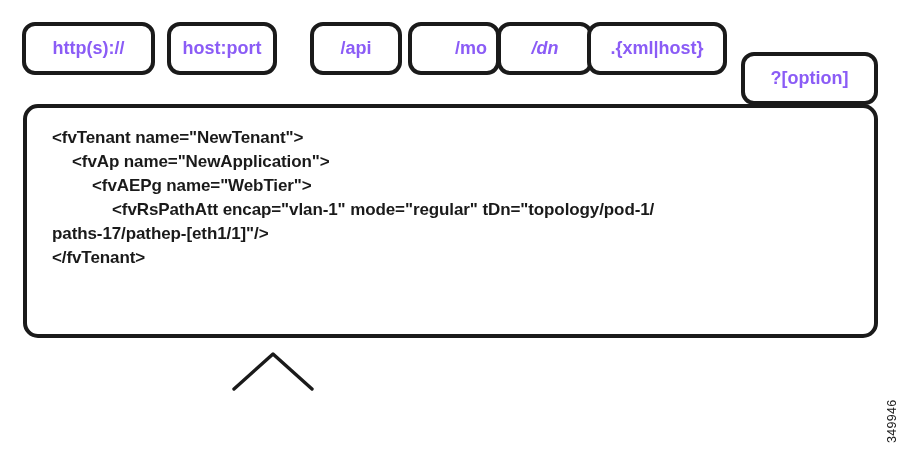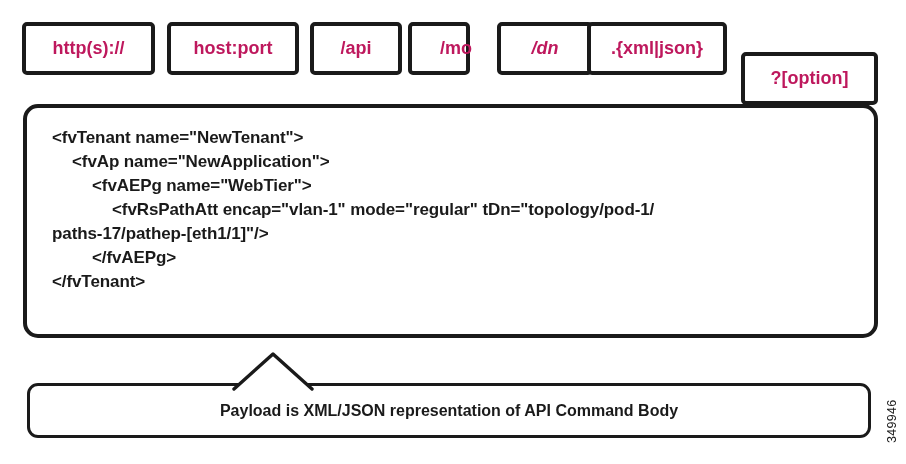--- a/index.html
+++ b/index.html
@@ -15,35 +15,35 @@
     background: #ffffff;
     overflow: hidden;
   }
   
   .seg-box {
     position: absolute;
     top: 22px;
     height: 53px;
     box-sizing: border-box;
     border: 4px solid #1a1a1a;
-    border-radius: 5px;
+    border-radius: 13px;
     background: #ffffff;
     display: flex;
     align-items: center;
     justify-content: center;
     font-size: 18px;
     font-weight: bold;
-    color: #be185d;
+    color: #8b5cf6;
     letter-spacing: 0px;
     white-space: nowrap;
   }
   .seg-1 { left: 22px;  width: 133px; }
-  .seg-2 { left: 167px; width: 132px; }
+  .seg-2 { left: 167px; width: 110px; }
   .seg-3 { left: 310px; width: 92px;  }
-  .seg-4 { left: 408px; width: 62px; padding-left: 34px;  }
+  .seg-4 { left: 408px; width: 92px; padding-left: 34px;  }
   .seg-5 { left: 497px; width: 96px;  }
   .seg-6 { left: 587px; width: 140px; }
   .seg-7 { left: 741px; width: 137px; margin-top: 30px; }
   .seg-italic { font-style: italic; }
 
   
   .payload-box {
     position: absolute;
     left: 23px;
     top: 104px;
@@ -129,40 +129,36 @@
   <div class="seg-box seg-3">
     <span>/api</span>
   </div>
   <div class="seg-box seg-4">
     <span>/mo</span>
   </div>
   <div class="seg-box seg-5 seg-italic">
     <span>/dn</span>
   </div>
   <div class="seg-box seg-6">
-    <span>.{xml|json}</span>
+    <span>.{xml|host}</span>
   </div>
   <div class="seg-box seg-7">
     <span>?[option]</span>
   </div>
 
   <div class="payload-box">
     <div class="code-block">
       <div class="code-line ind-0">&lt;fvTenant name="NewTenant"&gt;</div>
       <div class="code-line ind-1">&lt;fvAp name="NewApplication"&gt;</div>
       <div class="code-line ind-2">&lt;fvAEPg name="WebTier"&gt;</div>
       <div class="code-line ind-3">&lt;fvRsPathAtt encap="vlan-1" mode="regular" tDn="topology/pod-1/</div>
       <div class="code-line ind-0">paths-17/pathep-[eth1/1]"/&gt;</div>
-      <div class="code-line ind-2">&lt;/fvAEPg&gt;</div>
       <div class="code-line ind-0">&lt;/fvTenant&gt;</div>
     </div>
   </div>
 
-  <div class="callout-box">
-    <span class="callout-text">Payload is XML/JSON representation of API Command Body</span>
-  </div>
   <svg class="callout-pointer" viewBox="0 0 90 44" xmlns="http://www.w3.org/2000/svg">
     <path d="M 7 41 L 46 6 L 85 41" fill="#ffffff" stroke="#1a1a1a" stroke-width="3.4" stroke-linejoin="round" stroke-linecap="round"></path>
   </svg>
 
   <div class="figure-number">349946</div>
 
 </div>
 
 </body></html>

